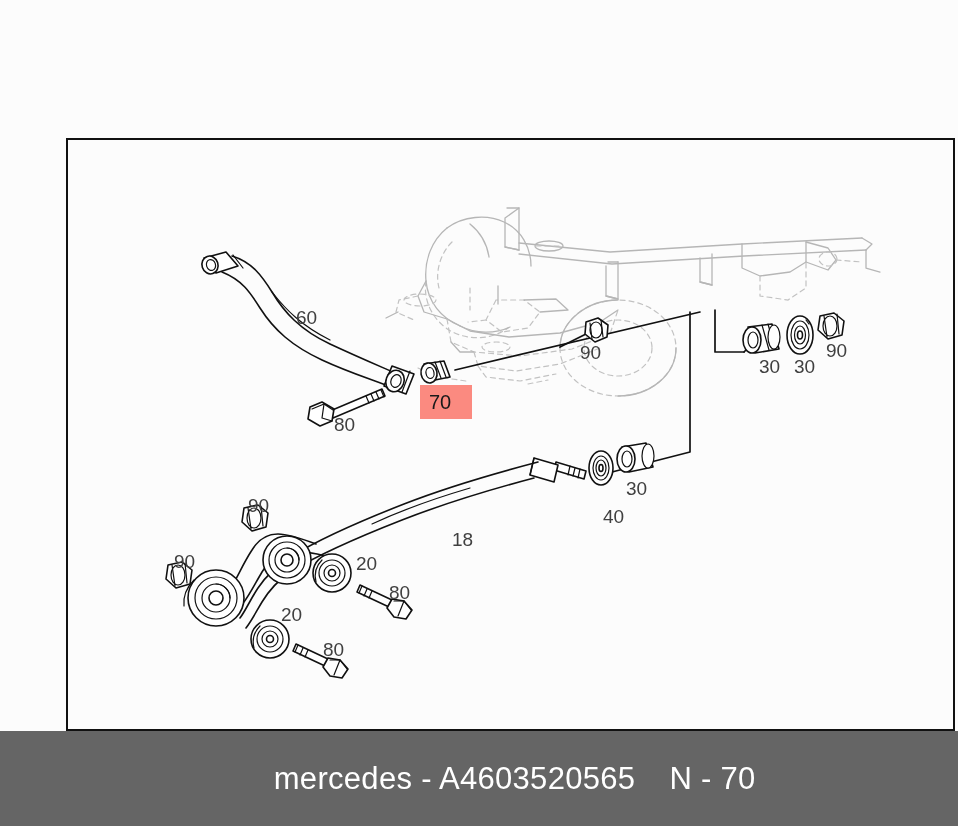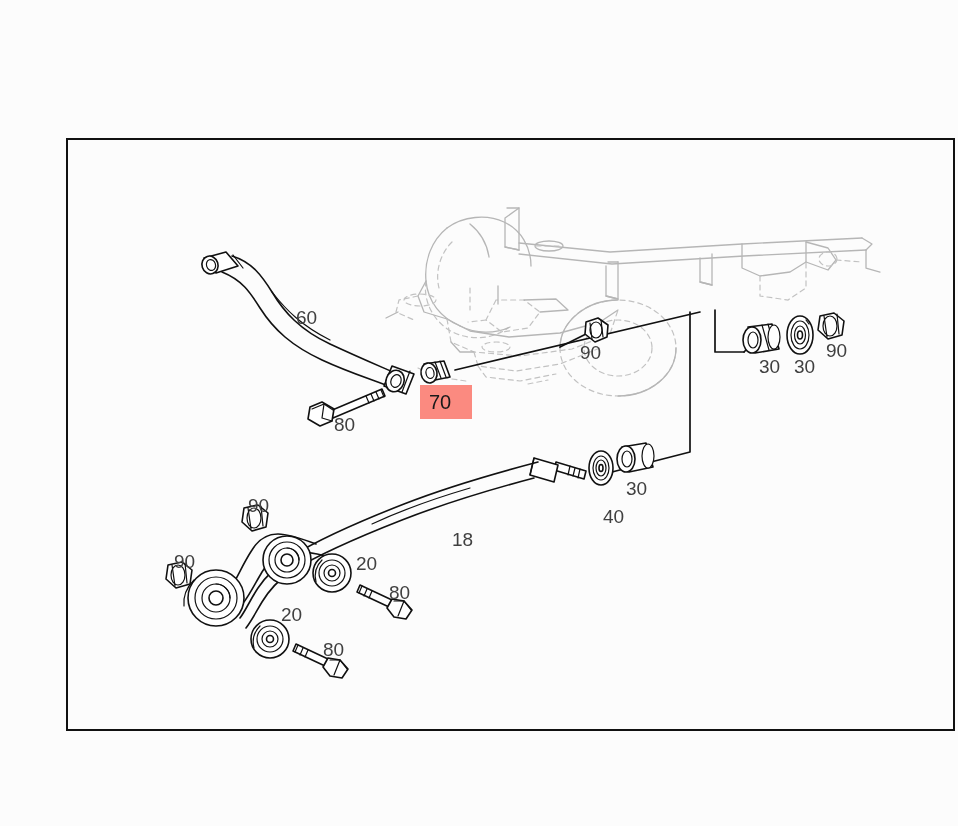--- a/index.html
+++ b/index.html
@@ -388,14 +388,21 @@
   <div class="callout" style="left:174px; top:552px;">90</div>
 
   <div class="callout" style="left:356px; top:554px;">20</div>
 
   <div class="callout" style="left:389px; top:583px;">80</div>
 
   <div class="callout" style="left:281px; top:605px;">20</div>
 
   <div class="callout" style="left:323px; top:640px;">80</div>
 
+  <div class="footer-bar">
+    <div class="footer-inner">
+      <div class="footer-text">
+        <span class="footer-brand">mercedes</span><span> </span><span class="footer-sep">-</span><span> </span><span class="footer-part">A4603520565</span><span class="footer-group">N - 70</span>
+      </div>
+    </div>
+  </div>
 
 </div>
 
 </body></html>

